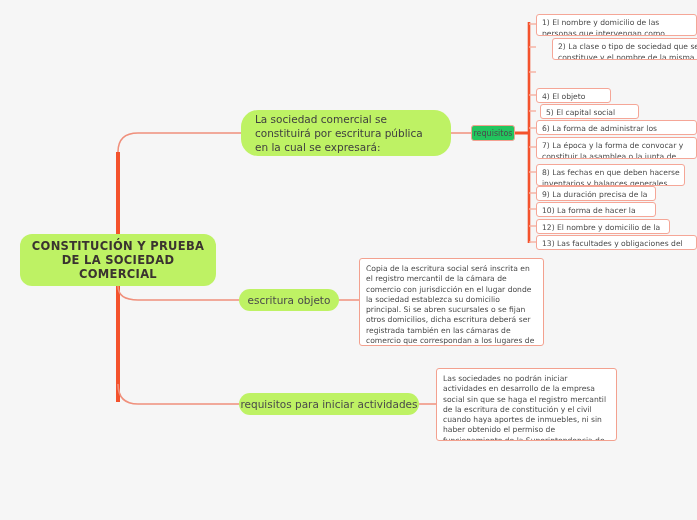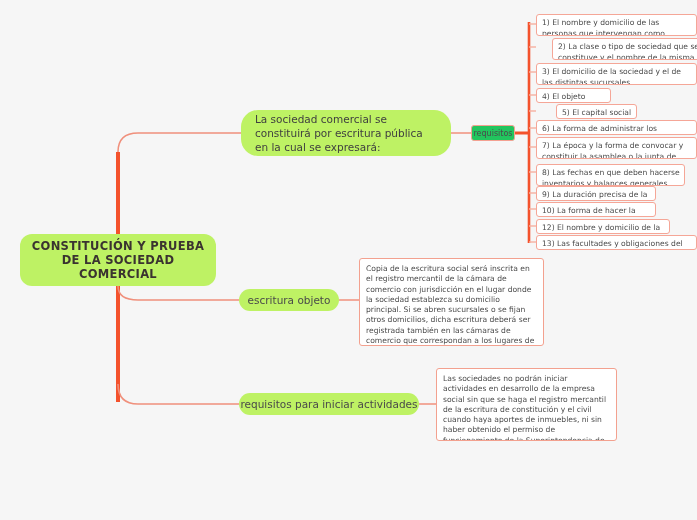--- a/index.html
+++ b/index.html
@@ -144,23 +144,22 @@
   </svg>
 
   <div class="node" id="root-node">CONSTITUCIÓN Y PRUEBA DE LA SOCIEDAD COMERCIAL</div>
 
   <div class="node" id="branch-sociedad-node">La sociedad comercial se constituirá por escritura pública en la cual se expresará:</div>
 
   <div class="label-box" id="requisitos-label">requisitos</div>
 
   <div class="req-item" style="left:536px;top:14px;width:161px;height:22px;">1) El nombre y domicilio de las personas que intervengan como otorgantes</div>
   <div class="req-item" style="left:536px;top:38px;width:161px;height:22px;margin-left:16px;">2) La clase o tipo de sociedad que se constituye y el nombre de la misma</div>
-  <div class="req-item" style="left:536px;top:63px;width:161px;height:22px;">3) El domicilio de la sociedad y el de las distintas sucursales</div>
   <div class="req-item" style="left:536px;top:88px;width:75px;height:15px;">4) El objeto social</div>
-  <div class="req-item" style="left:556px;top:104px;width:81px;height:15px;">5) El capital social</div>
+  <div class="req-item" style="left:540px;top:104px;width:99px;height:15px;">5) El capital social</div>
   <div class="req-item" style="left:536px;top:120px;width:161px;height:15px;">6) La forma de administrar los negocios sociales</div>
   <div class="req-item" style="left:536px;top:137px;width:161px;height:22px;">7) La época y la forma de convocar y constituir la asamblea o la junta de socios</div>
   <div class="req-item" style="left:536px;top:164px;width:149px;height:22px;">8) Las fechas en que deben hacerse inventarios y balances generales,</div>
   <div class="req-item" style="left:536px;top:186px;width:120px;height:15px;">9) La duración precisa de la sociedad</div>
   <div class="req-item" style="left:536px;top:202px;width:120px;height:15px;">10) La forma de hacer la liquidación</div>
   <div class="req-item" style="left:536px;top:219px;width:134px;height:15px;">12) El nombre y domicilio de la persona</div>
   <div class="req-item" style="left:536px;top:235px;width:161px;height:15px;">13) Las facultades y obligaciones del revisor fiscal</div>
 
   <div class="node" id="branch-escritura-node">escritura objeto</div>
 

